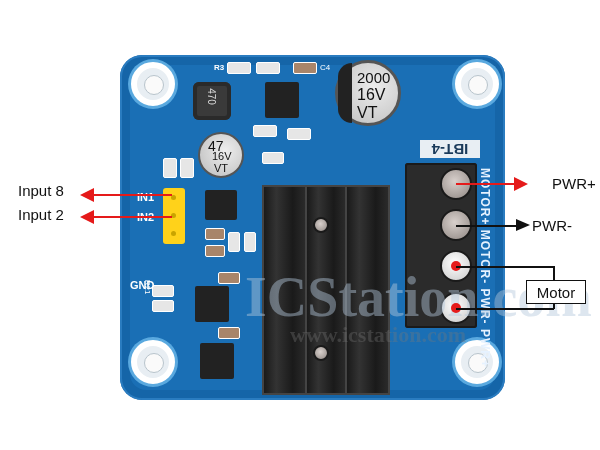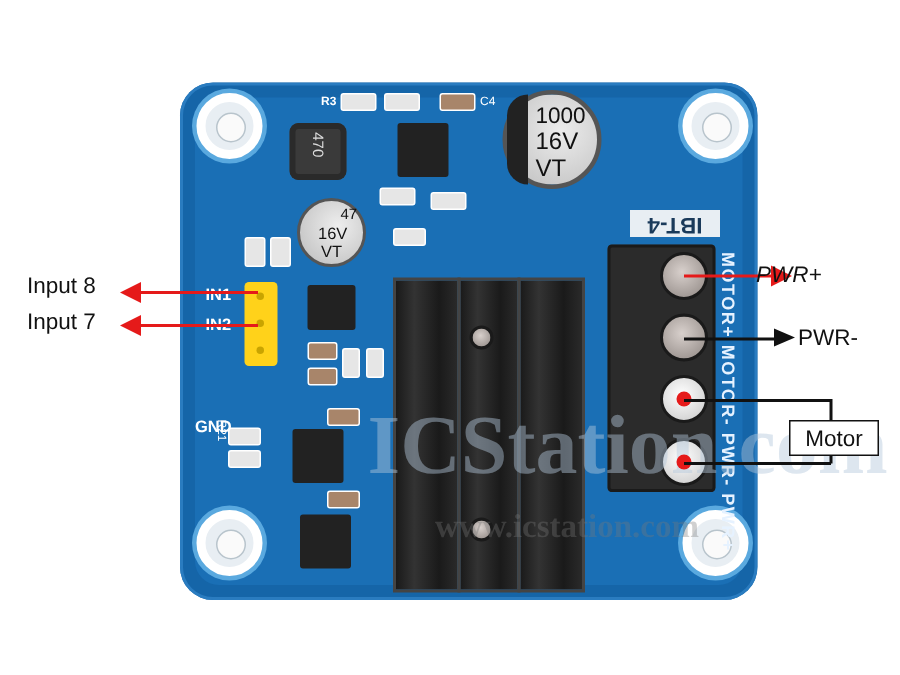--- a/index.html
+++ b/index.html
@@ -54,27 +54,27 @@
 <div class="abs inductor">
   <div class="abs" style="left:10px;top:9px;color:#ddd;font-size:10px;transform:rotate(90deg);">470</div>
 </div>
 
 <div class="abs chip" style="left:265px;top:82px;width:34px;height:36px;"></div>
 
 <div class="abs cap-big">
   <div class="cap-body">
       <div class="stripe"></div>
     </div>
-  <div class="cap-text" style="left:22px;top:10px;font-size:15px;">1000</div>
+  <div class="cap-text" style="left:22px;top:10px;font-size:15px;">2000</div>
   <div class="cap-text" style="left:22px;top:27px;font-size:16px;">16V</div>
   <div class="cap-text" style="left:22px;top:45px;font-size:16px;">VT</div>
 </div>
 
 <div class="abs cap-small">
-  <div class="cap-text" style="left:27px;top:5px;font-size:10px;">47</div>
+  <div class="cap-text" style="left:8px;top:5px;font-size:14px;">47</div>
   <div class="cap-text" style="left:12px;top:17px;font-size:11px;">16V</div>
   <div class="cap-text" style="left:14px;top:29px;font-size:11px;">VT</div>
 </div>
 
 <div class="abs smd" style="left:253px;top:125px;width:22px;height:10px;"></div>
 <div class="abs smd" style="left:287px;top:128px;width:22px;height:10px;"></div>
 <div class="abs smd" style="left:262px;top:152px;width:20px;height:10px;"></div>
 <div class="abs smd" style="left:163px;top:158px;width:12px;height:18px;"></div>
 <div class="abs smd" style="left:180px;top:158px;width:12px;height:18px;"></div>
 
@@ -115,33 +115,33 @@
 <div class="abs header-pin">
   <div class="pin-dot" style="top:7px;"></div>
   <div class="pin-dot" style="top:25px;"></div>
   <div class="pin-dot" style="top:43px;"></div>
 </div>
 <div class="abs silk" style="left:137px;top:192px;">IN1</div>
 <div class="abs silk" style="left:137px;top:212px;">IN2</div>
 <div class="abs silk" style="left:130px;top:232px;margin-top:48px;">GND</div>
 
 <div class="abs watermark" style="left:245px;top:265px;font-size:56px;">ICStation.com</div>
-<div class="abs watermark" style="left:290px;top:338px;font-size:22px;color:rgba(120,120,120,0.35);">www.icstation.com</div>
+<div class="abs watermark" style="left:290px;top:322px;font-size:22px;color:rgba(120,120,120,0.35);">www.icstation.com</div>
 
 <div class="abs label" style="left:18px;top:183px;">Input 8</div>
 <div class="abs arrow-line" style="left:92px;top:194px;width:80px;"></div>
 <div class="abs" style="left:80px;top:188px;width:0;height:0;border-top:7px solid transparent;border-bottom:7px solid transparent;border-right:14px solid #e51a1a;"></div>
 
-<div class="abs label" style="left:18px;top:207px;">Input 7</div>
+<div class="abs label" style="left:18px;top:207px;">Input 2</div>
 <div class="abs arrow-line" style="left:92px;top:216px;width:80px;"></div>
 <div class="abs" style="left:80px;top:210px;width:0;height:0;border-top:7px solid transparent;border-bottom:7px solid transparent;border-right:14px solid #e51a1a;"></div>
 
 <div class="abs arrow-line" style="left:456px;top:183px;width:60px;"></div>
 <div class="abs" style="left:514px;top:177px;width:0;height:0;border-top:7px solid transparent;border-bottom:7px solid transparent;border-left:14px solid #e51a1a;"></div>
-<div class="abs label" style="left:504px;top:176px;font-style:italic;">PWR+</div>
+<div class="abs label" style="left:552px;top:176px;">PWR+</div>
 
 <div class="abs black-line" style="left:456px;top:225px;width:62px;"></div>
 <div class="abs" style="left:516px;top:219px;width:0;height:0;border-top:6px solid transparent;border-bottom:6px solid transparent;border-left:14px solid #111;"></div>
 <div class="abs label" style="left:532px;top:218px;">PWR-</div>
 
 <div class="abs red-dot" style="left:451px;top:261px;"></div>
 <div class="abs red-dot" style="left:451px;top:303px;"></div>
 <div class="abs black-line" style="left:456px;top:266px;width:98px;"></div>
 <div class="abs" style="left:553px;top:266px;width:1.5px;height:15px;background:#111;"></div>
 <div class="abs black-line" style="left:456px;top:308px;width:98px;"></div>

